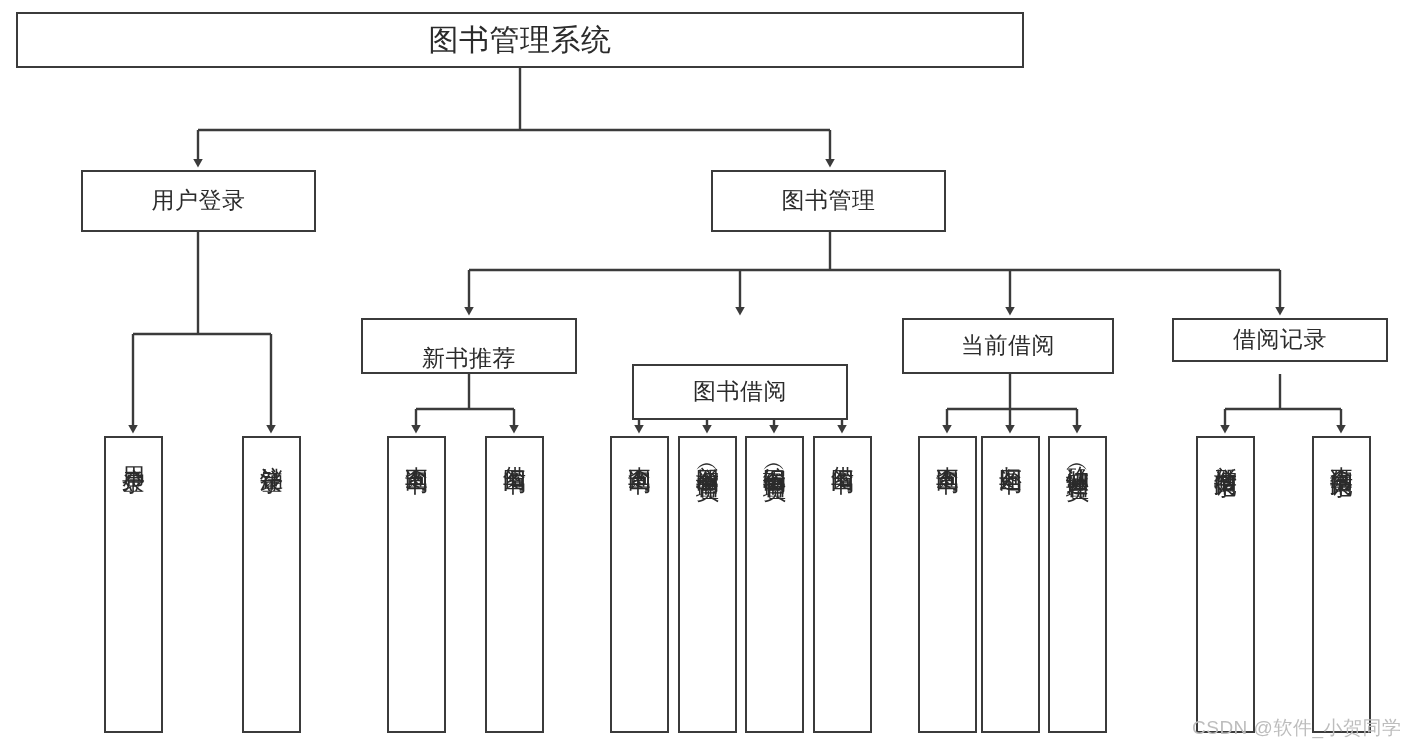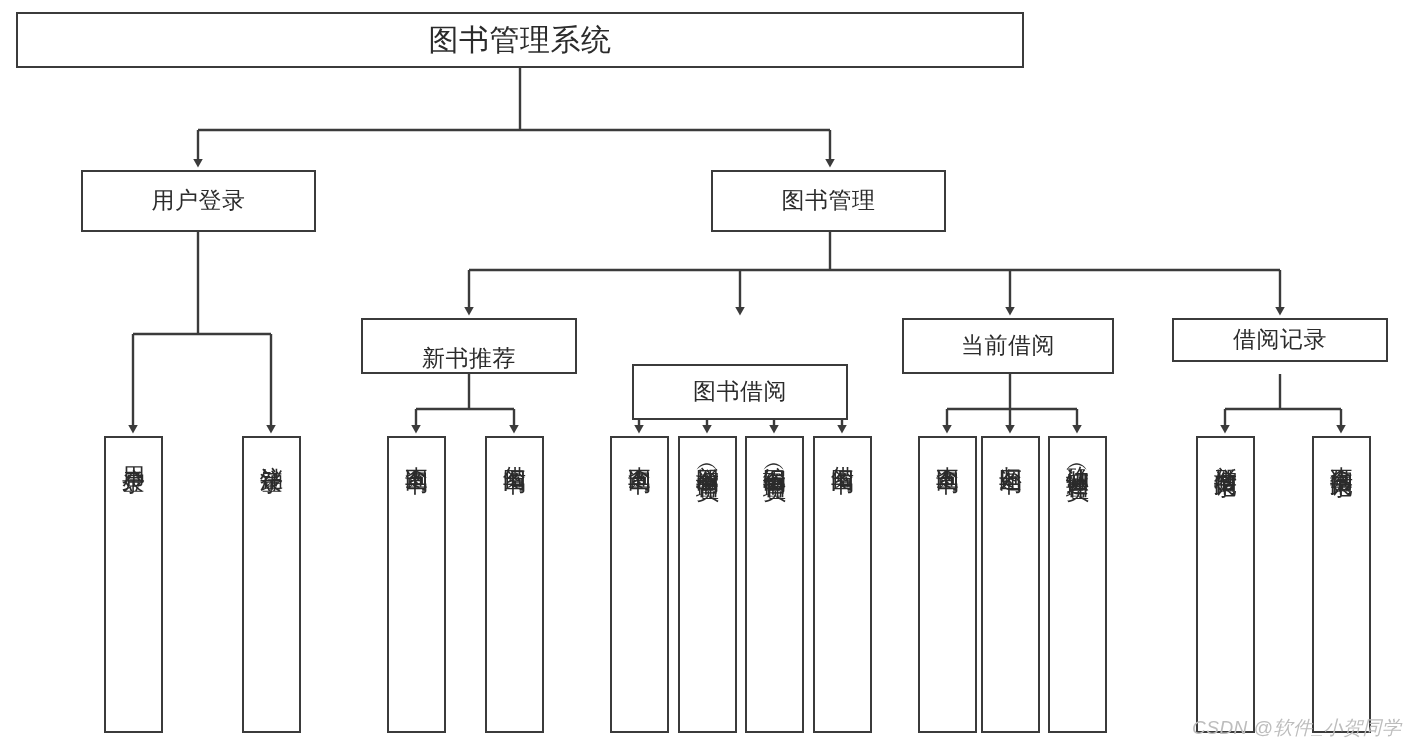--- a/index.html
+++ b/index.html
@@ -187,15 +187,15 @@
     <span class="node-label">确认归还（管理员）</span>
   </div>
 
   <div class="node node-v" style="left:1196px; top:436px; width:59px; height:297px;">
     <span class="node-label">新增借阅记录</span>
   </div>
   <div class="node node-v" style="left:1312px; top:436px; width:59px; height:297px;">
     <span class="node-label">查询借阅记录</span>
   </div>
 
-  <div class="watermark" style="left:1192px; top:715px;font-style:italic;">CSDN @软件_小贺同学</div>
+  <div class="watermark" style="left:1192px; top:715px;">CSDN @软件_小贺同学</div>
 
 </div>
 
 </body></html>

